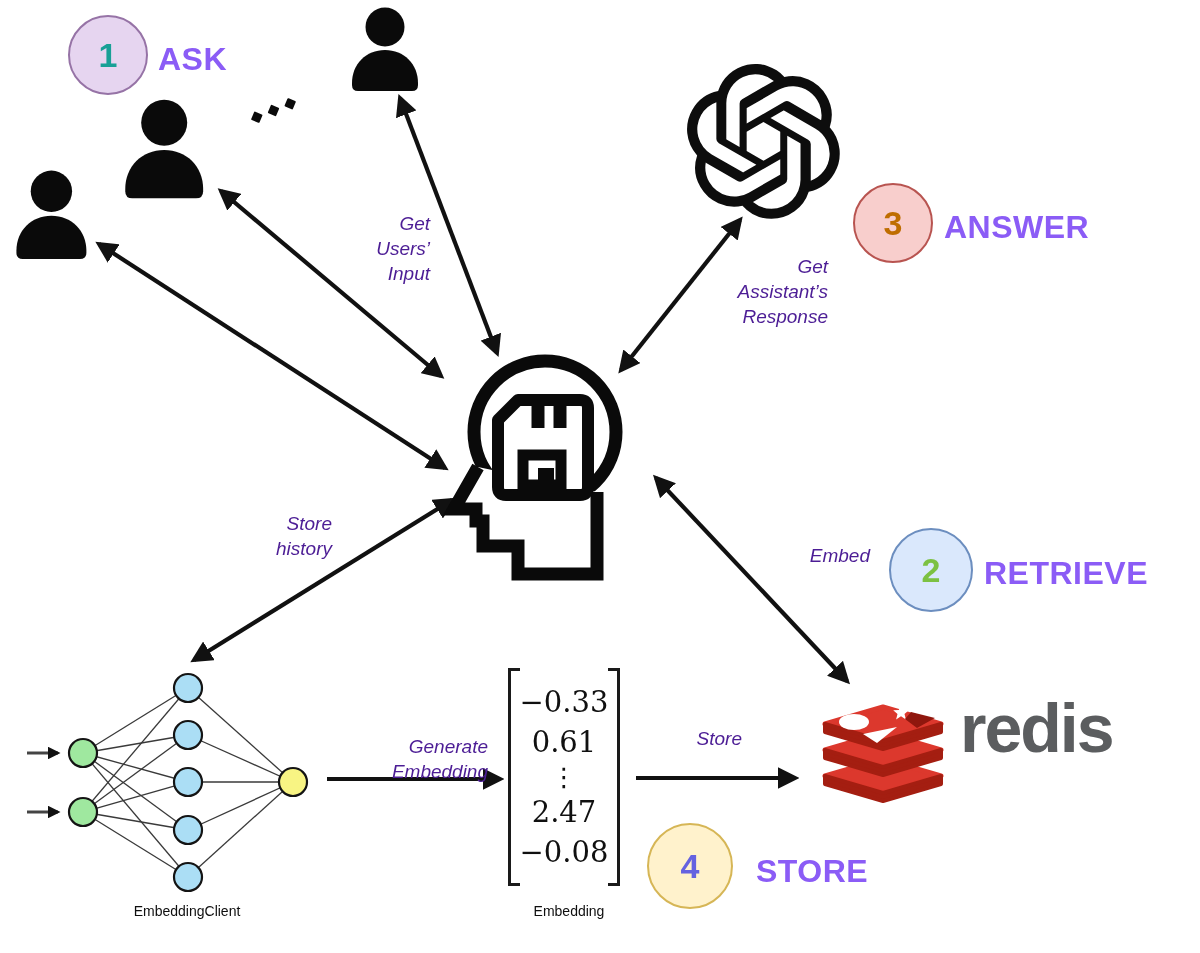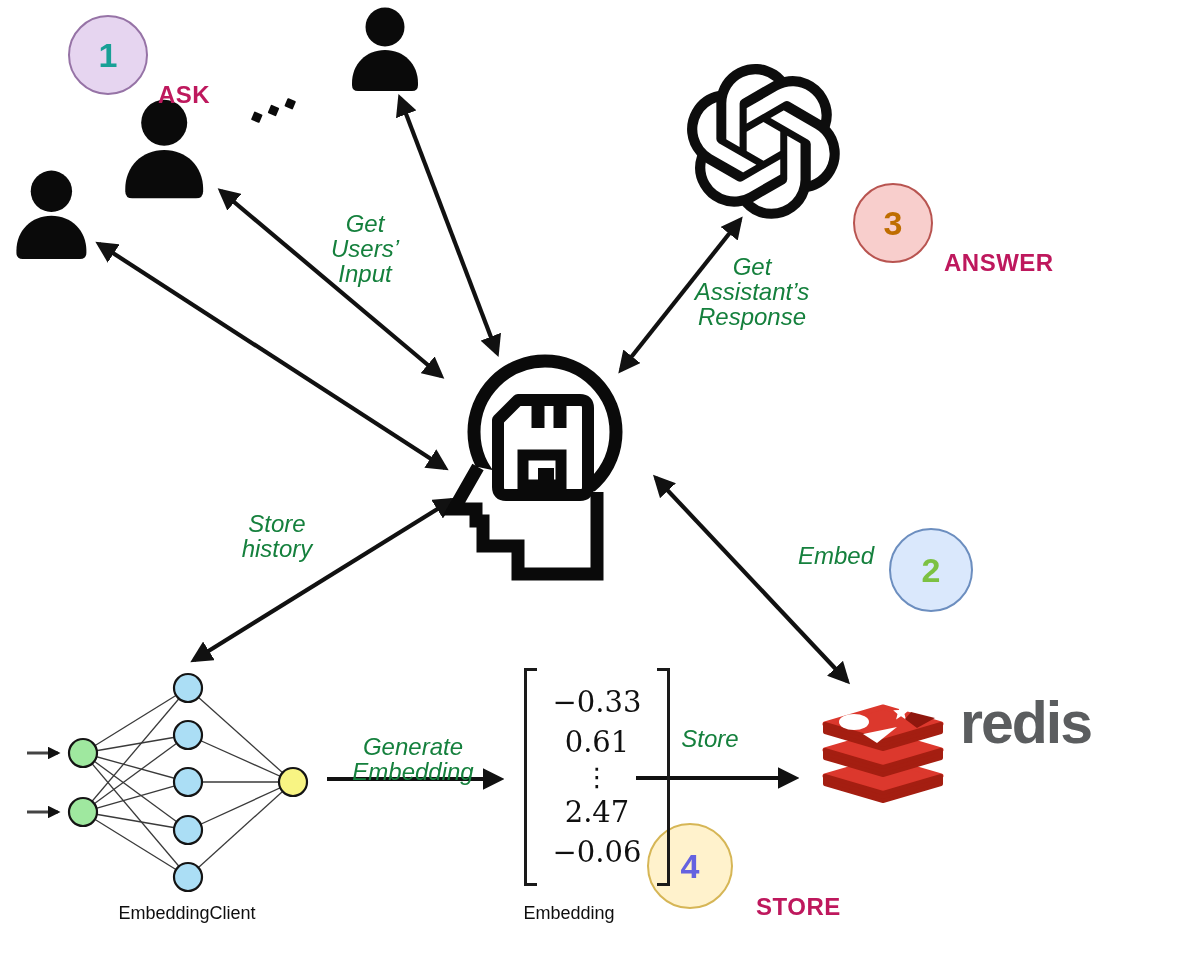--- a/index.html
+++ b/index.html
@@ -10,53 +10,52 @@
   .abs{position:absolute;}
   svg{display:block;}
 
   
   .badge{
     position:absolute;border-radius:50%;border:2.5px solid #888;background:#eee;
     display:flex;align-items:center;justify-content:center;box-sizing:border-box;
   }
   .badge-num{font-size:34px;font-weight:bold;}
   .step-label{
-    position:absolute;font-size:24px;font-weight:600;letter-spacing:.5px;color:#be185d;
+    position:absolute;font-size:32px;font-weight:600;letter-spacing:.5px;color:#8b5cf6;
     white-space:nowrap;
-    margin-top:40px;
   }
 
   
   .edge-label{
-    position:absolute;font-style:italic;font-size:24px;line-height:25px;color:#15803d;
-    text-align:center;white-space:pre-line;
+    position:absolute;font-style:italic;font-size:19px;line-height:25px;color:#4c1d95;
+    text-align:right;white-space:pre-line;
   }
 
   
   .dots{position:absolute;left:251px;top:106px;display:flex;gap:9px;transform:rotate(-22deg);}
   .dots span{width:9px;height:9px;background:#0a0a0a;transform:rotate(45deg);border-radius:1px;}
 
   
-  .vector{position:absolute;left:524px;top:668px;width:146px;height:218px;display:flex;}
+  .vector{position:absolute;left:508px;top:668px;width:112px;height:218px;display:flex;}
   .bracket{width:13px;box-sizing:border-box;border:3.5px solid #1a1a1a;}
   .bracket.left{border-right:none;}
   .bracket.right{border-left:none;}
   .vec-values{
     flex:1;display:flex;flex-direction:column;justify-content:center;align-items:center;
     font-family:"DejaVu Serif",serif;font-size:29px;color:#101010;
   }
   .vec-values .row{line-height:40px;}
   .vec-values .vdots{line-height:30px;font-family:"DejaVu Sans",sans-serif;font-size:26px;}
 
   .caption{
-    position:absolute;font-size:18px;color:#0e0e0e;text-align:center;white-space:nowrap;
+    position:absolute;font-size:14px;color:#0e0e0e;text-align:center;white-space:nowrap;
   }
 
   .redis-word{
-    position:absolute;left:960px;top:694px;font-size:59px;font-weight:bold;
+    position:absolute;left:960px;top:694px;font-size:68px;font-weight:bold;
     letter-spacing:-2px;color:#5b5d5f;line-height:1;
   }
 </style>
 </head>
 <body>
 
 <div id="stage">
 
   <svg class="abs" width="1200" height="953" viewBox="0 0 1200 953" style="left:0;top:0;">
     <defs>
@@ -172,20 +171,21 @@
   <div class="step-label" style="left:158px;top:41px;">ASK</div>
 
   <div class="badge" style="left: 853px; top: 183px; width: 80px; height: 80px; background: rgb(248, 206, 204); border-color: rgb(184, 84, 80);">
     <span class="badge-num" style="color: rgb(191, 109, 0);">3</span>
   </div>
   <div class="step-label" style="left:944px;top:209px;text-align:center;">ANSWER</div>
 
   <div class="badge" style="left: 889px; top: 528px; width: 84px; height: 84px; background: rgb(218, 232, 252); border-color: rgb(108, 142, 191);">
     <span class="badge-num" style="color: rgb(124, 193, 66);">2</span>
   </div>
+  <div class="step-label" style="left:984px;top:555px;">RETRIEVE</div>
 
   <div class="badge" style="left: 647px; top: 823px; width: 86px; height: 86px; background: rgb(255, 242, 204); border-color: rgb(214, 182, 86);">
     <span class="badge-num" style="color: rgb(101, 98, 224);">4</span>
   </div>
   <div class="step-label" style="left:756px;top:853px;">STORE</div>
 
   <div class="edge-label" style="left:300px;top:211px;width:130px;">Get
 Users’
 Input</div>
   <div class="edge-label" style="left:676px;top:254px;width:152px;">Get
@@ -198,21 +198,21 @@
   <div class="edge-label" style="left:798px;top:543px;width:72px;">Embed</div>
   <div class="edge-label" style="left:678px;top:726px;width:64px;">Store</div>
 
   <div class="vector">
     <div class="bracket left"></div>
     <div class="vec-values">
       <span class="row">−0.33</span>
       <span class="row">0.61</span>
       <span class="row vdots">⋮</span>
       <span class="row">2.47</span>
-      <span class="row">−0.06</span>
+      <span class="row">−0.08</span>
     </div>
     <div class="bracket right"></div>
   </div>
 
   <div class="caption" style="left:92px;top:903px;width:190px;">EmbeddingClient</div>
   <div class="caption" style="left:508px;top:903px;width:122px;">Embedding</div>
 
   <div class="redis-word" style="color: rgb(91, 93, 95);">redis</div>
 
 </div>

